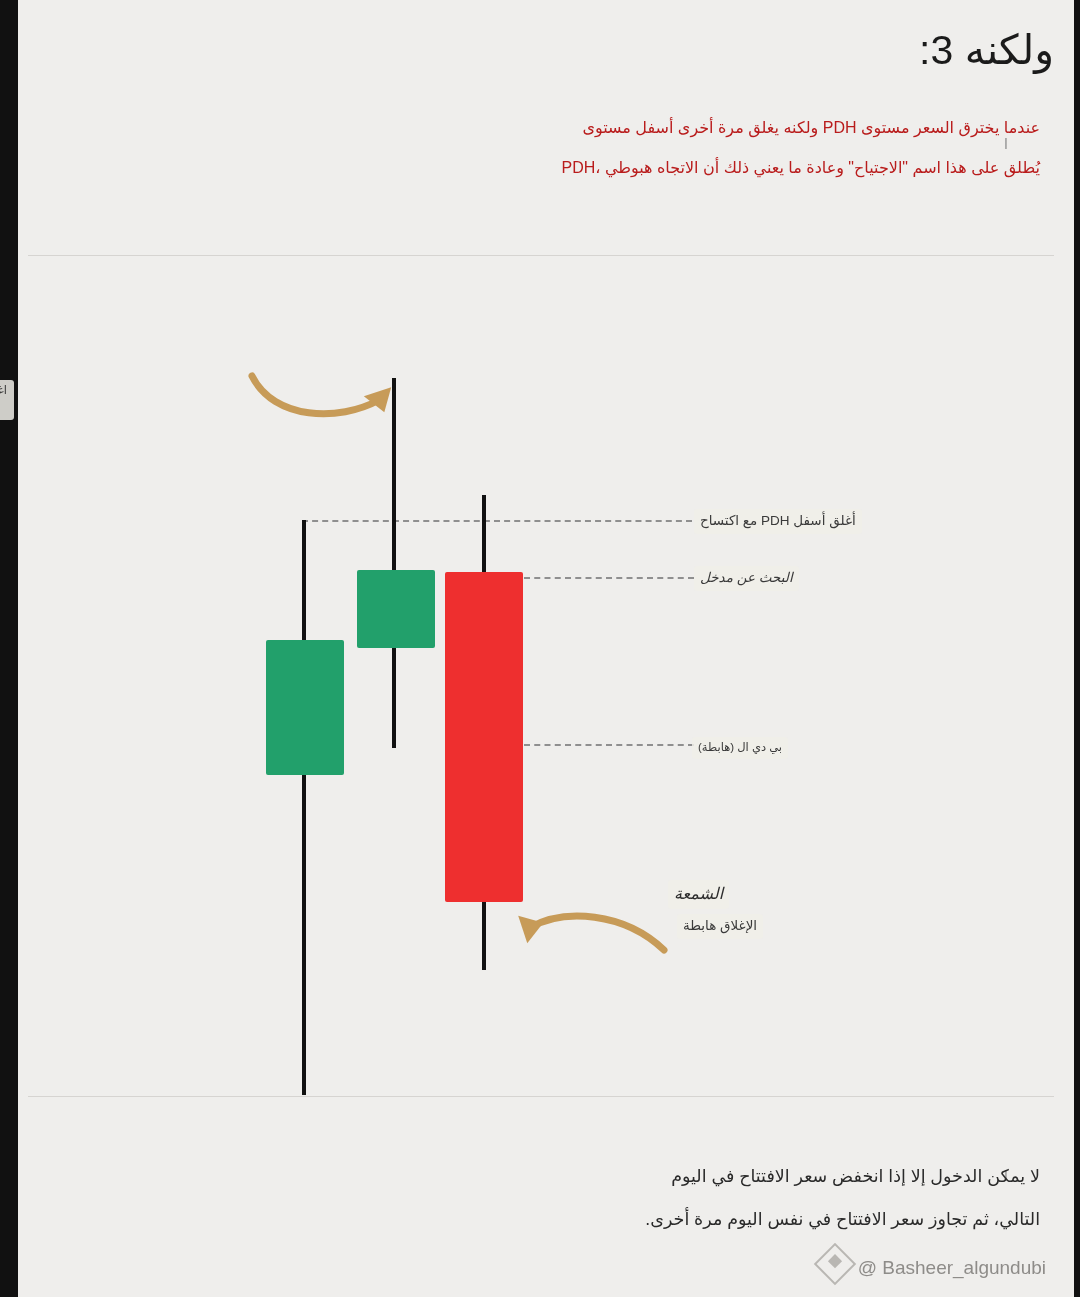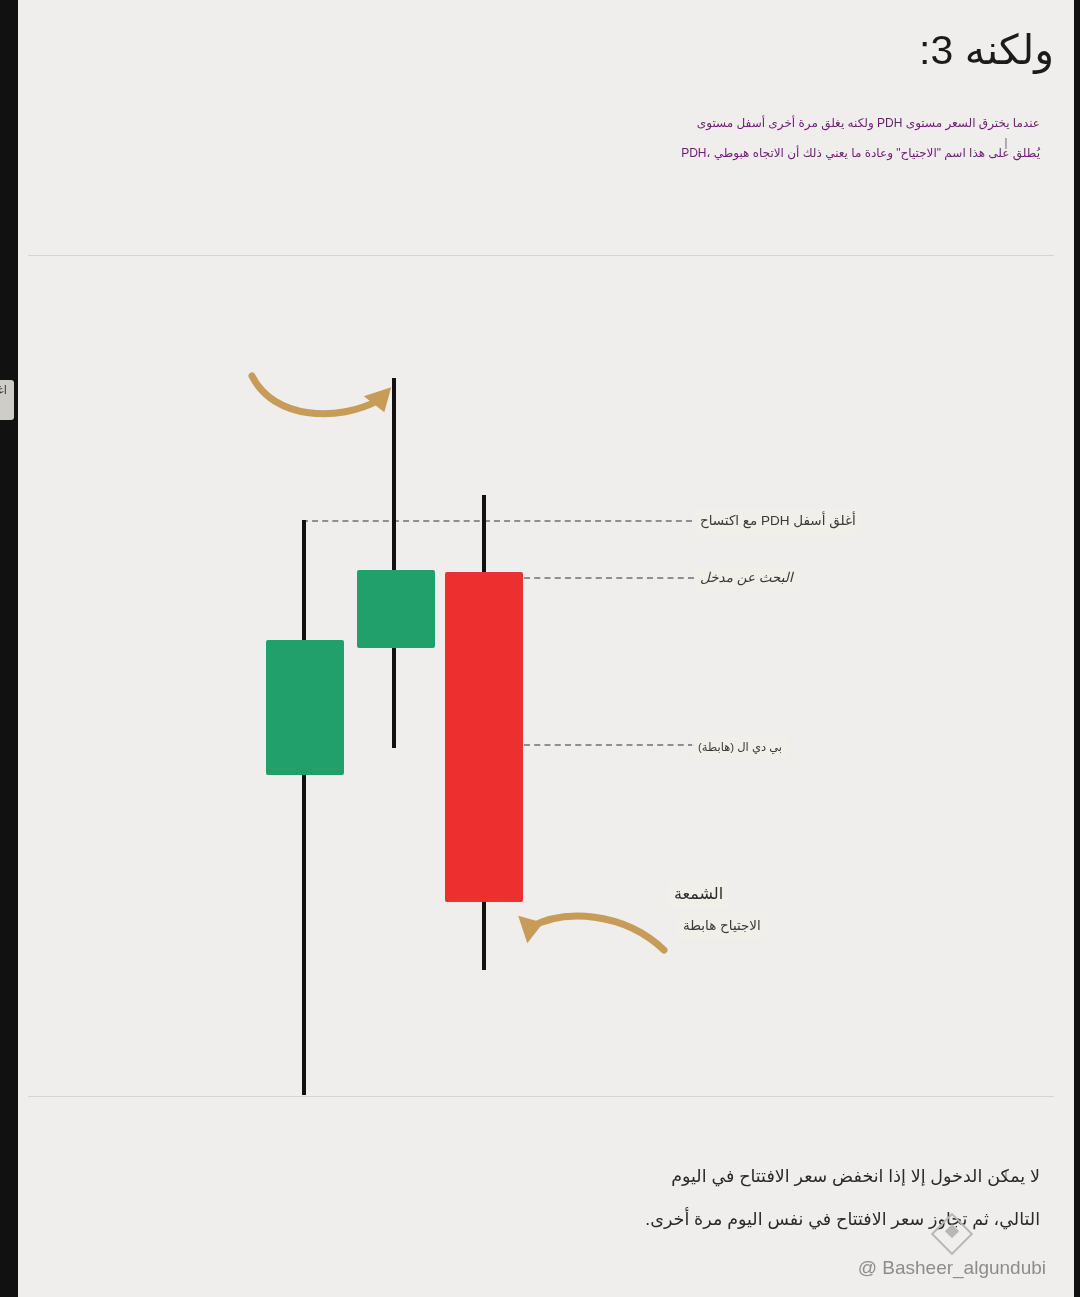--- a/index.html
+++ b/index.html
@@ -42,22 +42,22 @@
     direction: rtl;
   }
 
   .intro {
     position: absolute;
     right: 40px;
     top: 108px;
     width: 1000px;
     text-align: right;
     direction: rtl;
-    color: #701a75;
-    font-size: 12px;
+    color: #b91c1c;
+    font-size: 16px;
     line-height: 2.5;
   }
 
   .rule {
     position: absolute;
     left: 28px;
     width: 1026px;
     height: 1px;
     background: #d6d4d1;
   }
@@ -120,26 +120,25 @@
   .note.big { font-size: 16px; color: #2d2d2d; }
 
   .arrow-svg { position: absolute; }
 
   
   .watermark {
     position: absolute;
     right: 34px;
     bottom: 18px;
     display: flex;
-    align-items: center;
+    align-items: flex-end;
     gap: 8px;
     color: #8e8c89;
     font-size: 19px;
     direction: ltr;
-    flex-direction: column;
   }
   .wm-logo {
     width: 26px; height: 26px;
     border: 2px solid #b9b7b3;
     transform: rotate(45deg);
     display: inline-block;
     position: relative;
   }
   .wm-logo::after {
     content: "";
@@ -187,22 +186,22 @@
       <span style="white-space:pre-line;">اغلق السعر أقل من سعر
 الإغلاق اليومي</span>
     </div>
 
     <div class="note mid" style="left:680px; top:209px;">أغلق أسفل PDH مع اكتساح</div>
 
     <div class="note mid" style="left:680px; top:266px;font-style:italic;">البحث عن مدخل</div>
 
     <div class="note small" style="left:678px; top:437px;">بي دي ال (هابطة)</div>
 
-    <div class="note big" style="left:654px; top:580px;">الشمعة</div>
-    <div class="note mid" style="left:663px; top:614px;">الاجتياح هابطة</div>
+    <div class="note big" style="left:654px; top:580px;font-style:italic;">الشمعة</div>
+    <div class="note mid" style="left:663px; top:614px;">الإغلاق هابطة</div>
 
     <svg class="arrow-svg" style="left:230px; top:60px;" width="160" height="70" viewBox="0 0 160 70">
       <path d="M8 16 C 30 60, 95 62, 135 40" stroke="#c79b58" stroke-width="7" fill="none" stroke-linecap="round"></path>
       <path d="M138 22 L 148 46 L 122 46 Z" fill="#c79b58" transform="rotate(38 135 38)"></path>
     </svg>
 
     <svg class="arrow-svg" style="left:490px; top:600px;" width="170" height="70" viewBox="0 0 170 70">
       <path d="M160 50 C 120 12, 60 8, 25 28" stroke="#c79b58" stroke-width="7" fill="none" stroke-linecap="round"></path>
       <path d="M26 12 L 36 36 L 10 36 Z" fill="#c79b58" transform="rotate(-52 24 26)"></path>
     </svg>

